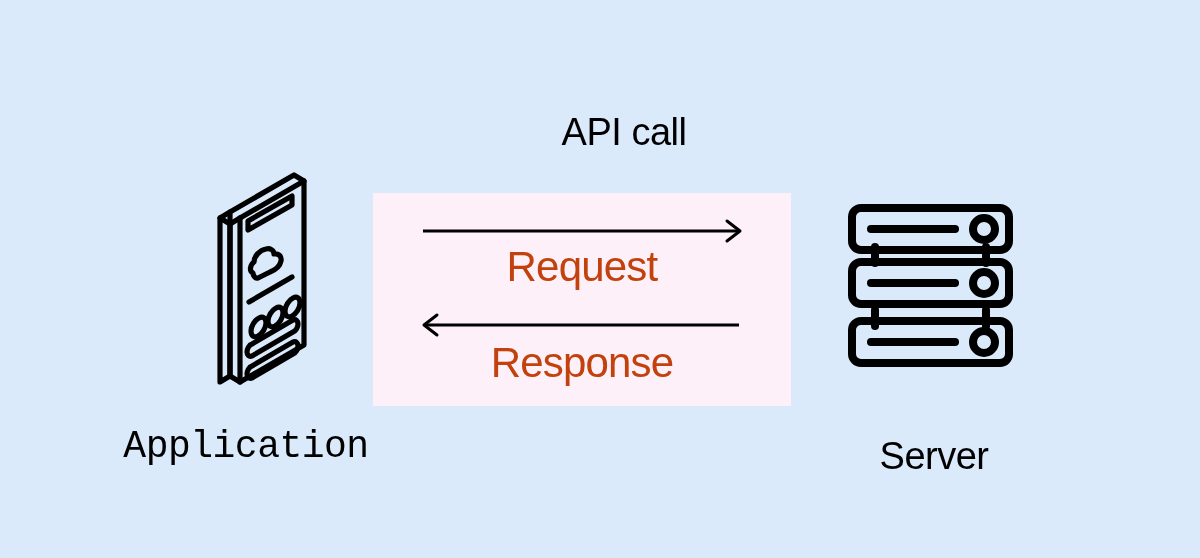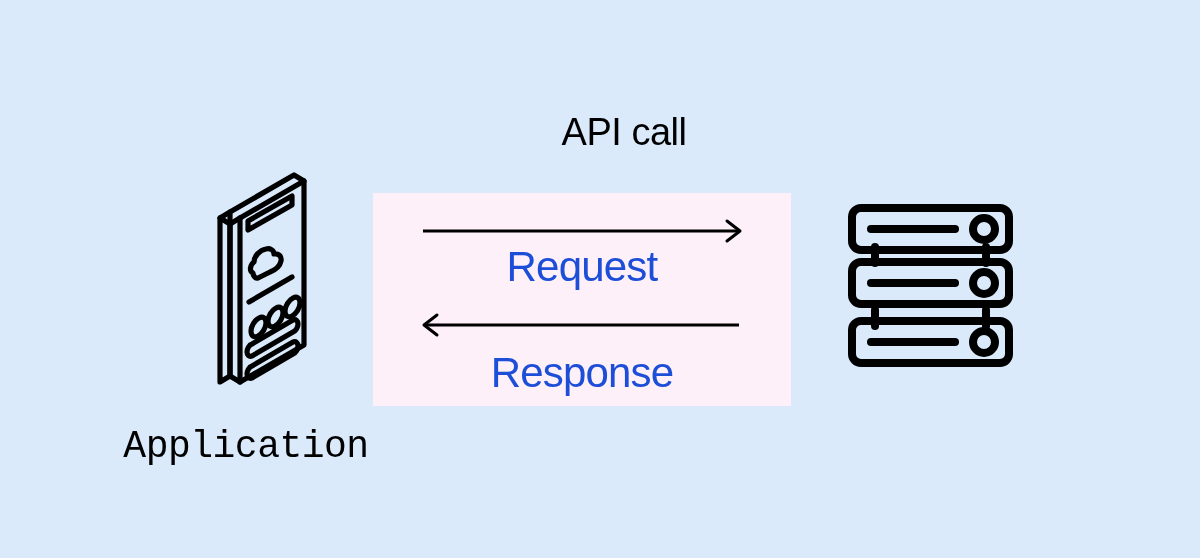--- a/index.html
+++ b/index.html
@@ -64,21 +64,21 @@
     height: 213px;
     background: #fdf0f9;
   }
 
   .flow-label {
     position: absolute;
     left: 0;
     width: 418px;
     text-align: center;
     font-size: 42px;
-    color: #1d4ed8;
+    color: #c2410c;
     font-family: "Liberation Sans", sans-serif;
     letter-spacing: -0.8px;
     line-height: 1;
   }
   #label-request  { top: 246px; }
   #label-response { top: 342px; }
 
   .arrow-svg {
     position: absolute;
     left: 0;
@@ -158,21 +158,21 @@
       </g>
 
       <g stroke="#000000" stroke-width="3" fill="none" stroke-linecap="butt" stroke-linejoin="miter">
         <line x1="52" y1="132" x2="366" y2="132"></line>
         <polyline points="64,122 51,132 64,142" stroke-linecap="round" stroke-linejoin="round"></polyline>
       </g>
     </svg>
 
     <div class="flow-label" id="label-request" style="top:53px">Request</div>
 
-    <div class="flow-label" id="label-response" style="top:159px">Response</div>
+    <div class="flow-label" id="label-response" style="top:149px">Response</div>
   </div>
 
   <div id="icon-server">
     <svg class="icon-svg" viewBox="0 0 180 172" fill="none" stroke="#000000" stroke-width="8" stroke-linecap="round" stroke-linejoin="round">
 
       <path d="M30 47 L30 63"></path>
       <path d="M141 47 L141 63"></path>
       <path d="M30 110 L30 126"></path>
       <path d="M141 110 L141 126"></path>
 
@@ -183,14 +183,15 @@
       <rect x="7" y="62" width="157" height="42" rx="9" ry="9"></rect>
       <line x1="26" y1="83" x2="110" y2="83"></line>
       <circle cx="139" cy="83" r="11"></circle>
 
       <rect x="7" y="121" width="157" height="42" rx="9" ry="9"></rect>
       <line x1="26" y1="142" x2="110" y2="142"></line>
       <circle cx="139" cy="142" r="11"></circle>
     </svg>
   </div>
 
+  <div class="label" id="label-server">Server</div>
 
 </div>
 
 </body></html>

